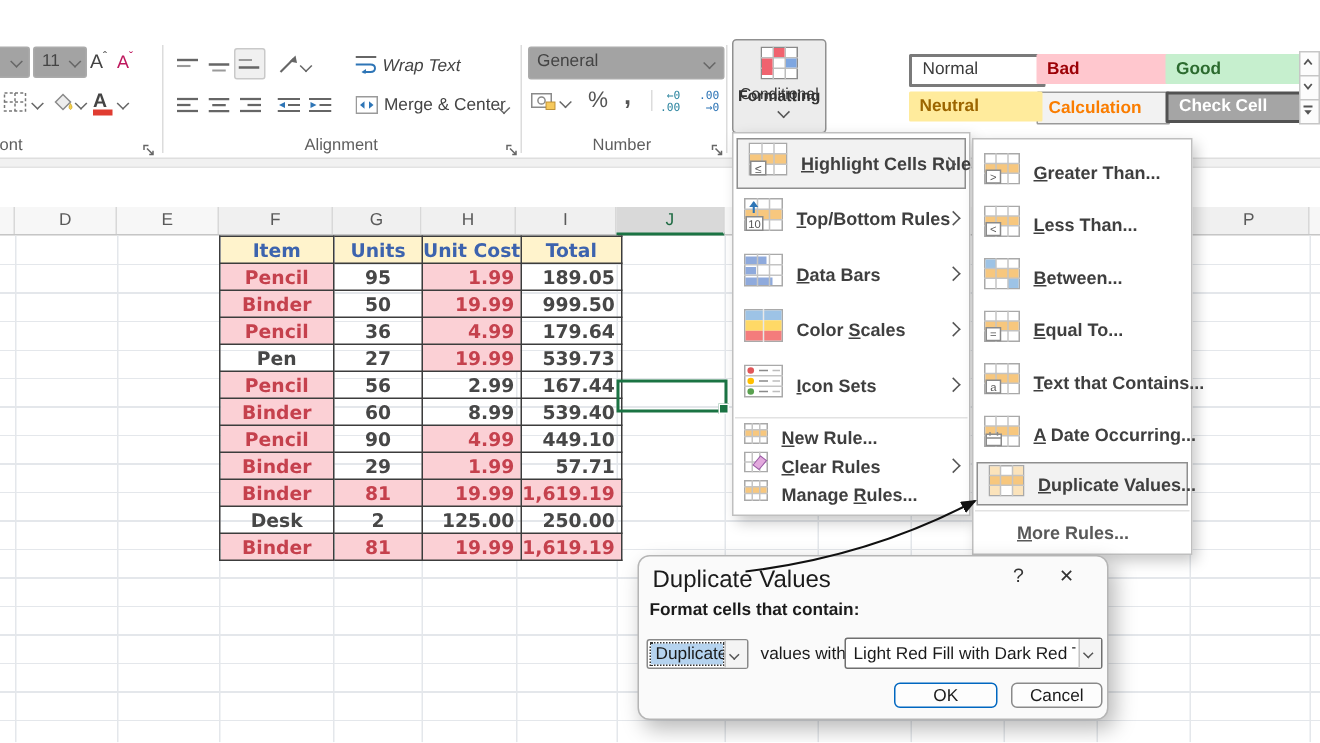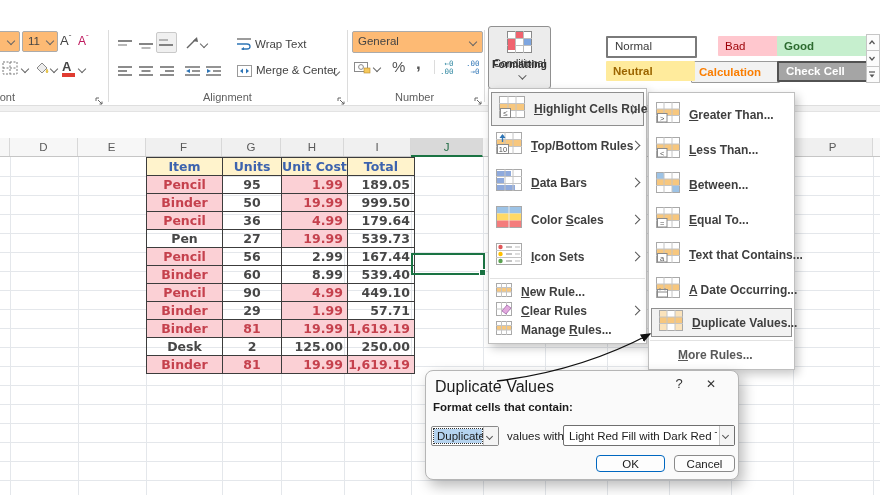--- a/index.html
+++ b/index.html
@@ -3,21 +3,21 @@
 <meta charset="utf-8">
 <style>
   html,body{margin:0;padding:0;background:#fff;}
   .screen{position:relative;width:880px;height:495px;overflow:hidden;background:#fff;
           font-family:"Liberation Sans",sans-serif;color:#3b3b3b;}
   .abs{position:absolute;}
   
   .tab{position:absolute;top:4px;font-size:12.5px;color:#3b3b3b;white-space:nowrap;cursor:default;}
   
   .ribbon{position:absolute;left:0;top:0;width:880px;height:105px;background:#fff;border-bottom:1px solid #DEDEDE;}
-  .combo{position:absolute;background:#fdba74;border:1px solid #ABABAB;border-radius:2px;font-size:11.5px;color:#444;}
+  .combo{position:absolute;background:#a3a3a3;border:1px solid #ABABAB;border-radius:2px;font-size:11.5px;color:#444;}
   .combo .val{position:absolute;left:5px;top:3px;white-space:nowrap;}
   .chev{position:absolute;width:7px;height:7px;}
   .chev::after{content:"";position:absolute;left:0;top:0;width:5px;height:5px;border-right:1.4px solid #666;border-bottom:1.4px solid #666;transform:rotate(45deg);}
   .vsep{position:absolute;top:30px;height:72px;width:1px;background:#DCDCDC;}
   .grouplabel{position:absolute;top:91px;font-size:11px;color:#5E5E5E;white-space:nowrap;}
   .launcher{position:absolute;top:92px;}
   .btnlabel{font-size:11.5px;color:#444;white-space:nowrap;}
   .alicon-box{position:absolute;border:1px solid #C9C9C9;background:#F0F0F0;border-radius:2px;}
   .bigbtn{position:absolute;top:26px;height:61px;border:1px solid #909090;border-radius:3px;background:#ECECEC;text-align:center;}
   .bigbtn .l1,.bigbtn .l2{position:absolute;left:0;right:0;font-size:10.5px;color:#333;}
@@ -190,21 +190,21 @@
         </svg>
     </div>
 
     <div class="abs" style="left:237px;top:36px;">
       <svg width="14" height="13">
           <line x1="0" y1="2" x2="14" y2="2" stroke="#666" stroke-width="1.3"></line>
           <path d="M0,7 H10 Q13,7 13,9.5 Q13,12 10,12 H7" fill="none" stroke="#2E75B6" stroke-width="1.3"></path>
           <polygon points="7,10 7,14 4,12" fill="#2E75B6"></polygon>
         </svg>
     </div>
-    <div class="abs btnlabel" style="left:255px;top:38px;">Wrap Text</div>
+    <div class="abs btnlabel" style="left:255px;top:38px;font-style:italic;">Wrap Text</div>
     <div class="abs" style="left:237px;top:63px;">
       <svg width="15" height="12">
           <rect x="0.5" y="0.5" width="14" height="11" fill="#fff" stroke="#9a9a9a"></rect>
           <polygon points="3,6 6,3.5 6,8.5" fill="#2E75B6"></polygon>
           <polygon points="12,6 9,3.5 9,8.5" fill="#2E75B6"></polygon>
         </svg>
     </div>
     <div class="abs btnlabel" style="left:256px;top:64px;">Merge &amp; Center</div>
     <span class="chev" style="left:333px;top:69px;"></span>
     <div class="grouplabel" style="left:203px;">Alignment</div>
@@ -256,21 +256,21 @@
             <rect x="1" y="8" width="7" height="11" fill="#F0636F"></rect>
             <rect x="17" y="8" width="7" height="6" fill="#7EA6E0"></rect>
           </svg>
       </div>
       <div class="l1" style="top:30px;">Conditional</div>
       <div class="l2" style="top:31px;font-weight:bold;"><span>Formatting</span><span class="dchev"></span></div>
     </div>
 
 
     <div class="stylecell" style="left:606px;top:36px;width:80px;background:#fff;border:2px solid #7a7a7a;line-height:17px;height:18px;">Normal</div>
-    <div class="stylecell" style="left:718px;top:36px;width:82px;background:#FFC7CE;color:#9C0006;font-weight:400;">Bad</div>
+    <div class="stylecell" style="left:691px;top:36px;width:82px;background:#FFC7CE;color:#9C0006;font-weight:700;">Bad</div>
     <div class="stylecell" style="left:777px;top:36px;width:84px;background:#C6EFCE;color:#2C6B2F;font-weight:600;">Good</div>
     <div class="stylecell" style="left:691px;top:61px;width:80px;background:#F2F2F2;color:#FA7D00;font-weight:600;border:1px solid #9a9a9a;">Calculation</div>
     <div class="stylecell" style="left:606px;top:61px;width:82px;background:#FFEB9C;color:#9C6500;font-weight:600;">Neutral</div>
     <div class="stylecell" style="left:777px;top:61px;width:80px;background:#A5A5A5;color:#fff;font-weight:700;border:2px solid #525252;line-height:16px;height:17px;">Check Cell</div>
     <div class="galbtn" style="top:34px;"><svg width="10" height="13">
           <polyline points="2.5,8 5,5 7.5,8" fill="none" stroke="#555" stroke-width="1.2"></polyline>
         </svg></div>
     <div class="galbtn" style="top:50px;"><svg width="10" height="13">
           <polyline points="2.5,5 5,8 7.5,5" fill="none" stroke="#555" stroke-width="1.2"></polyline>
         </svg></div>

